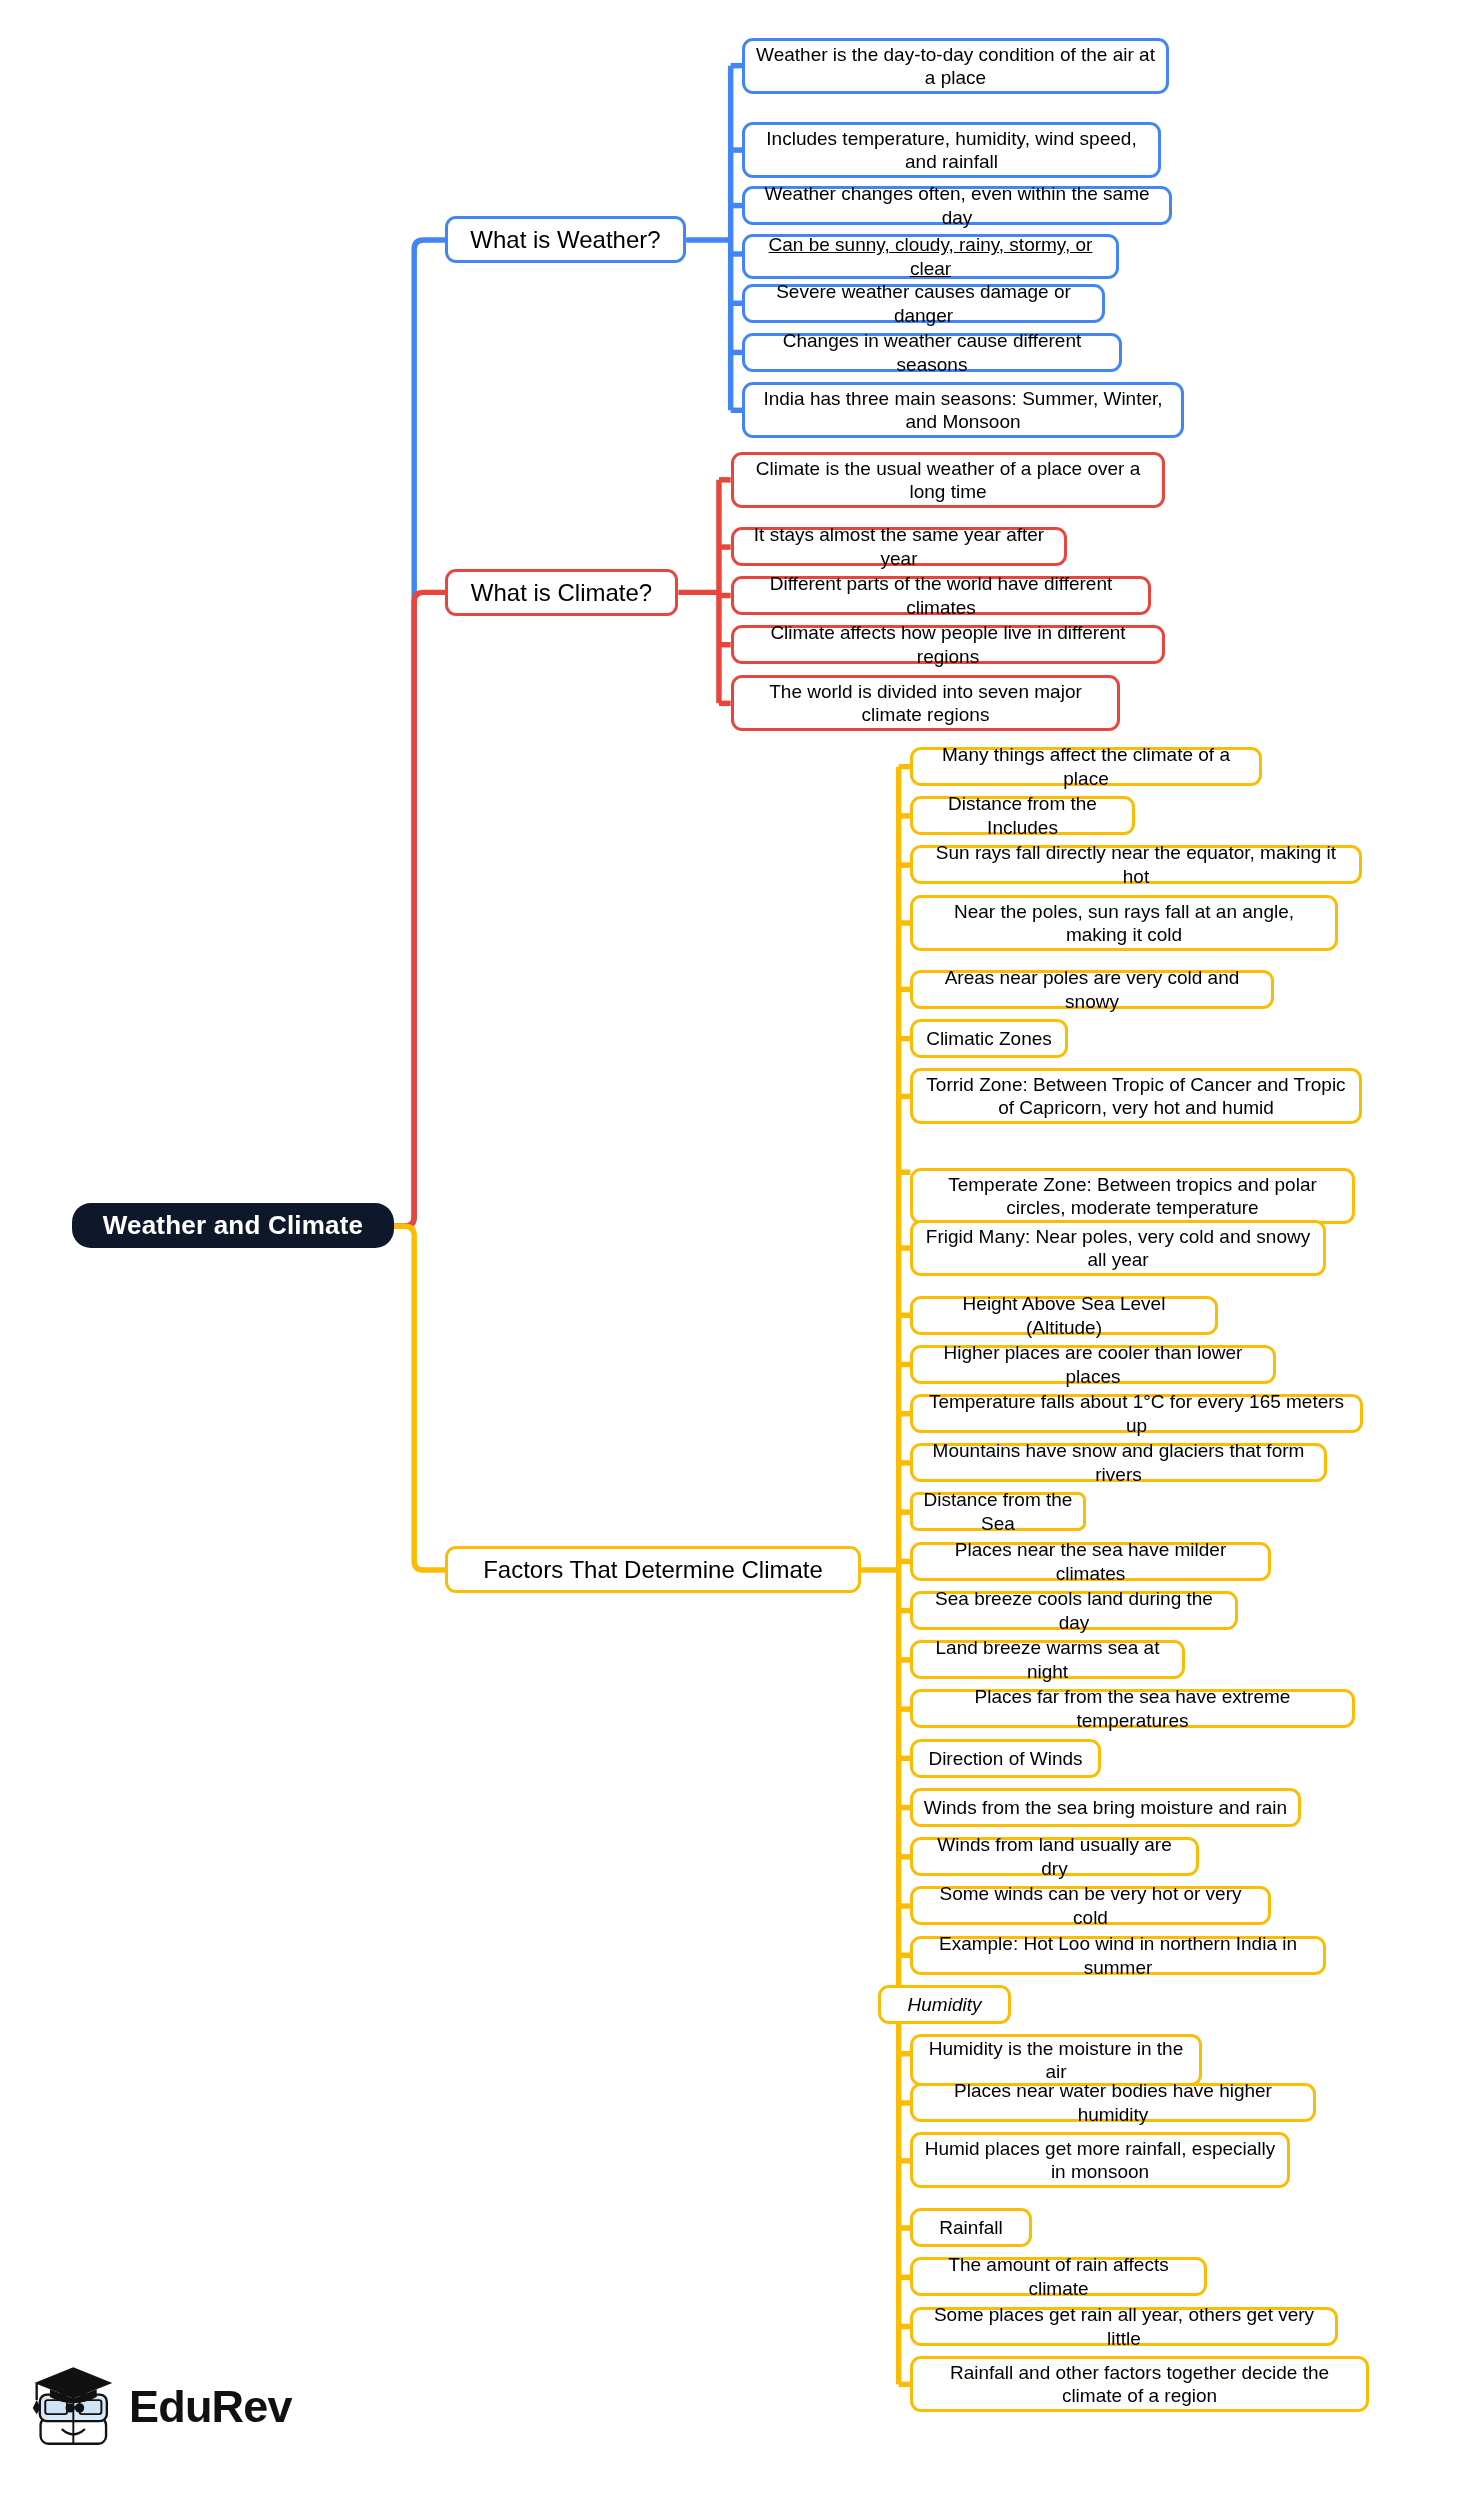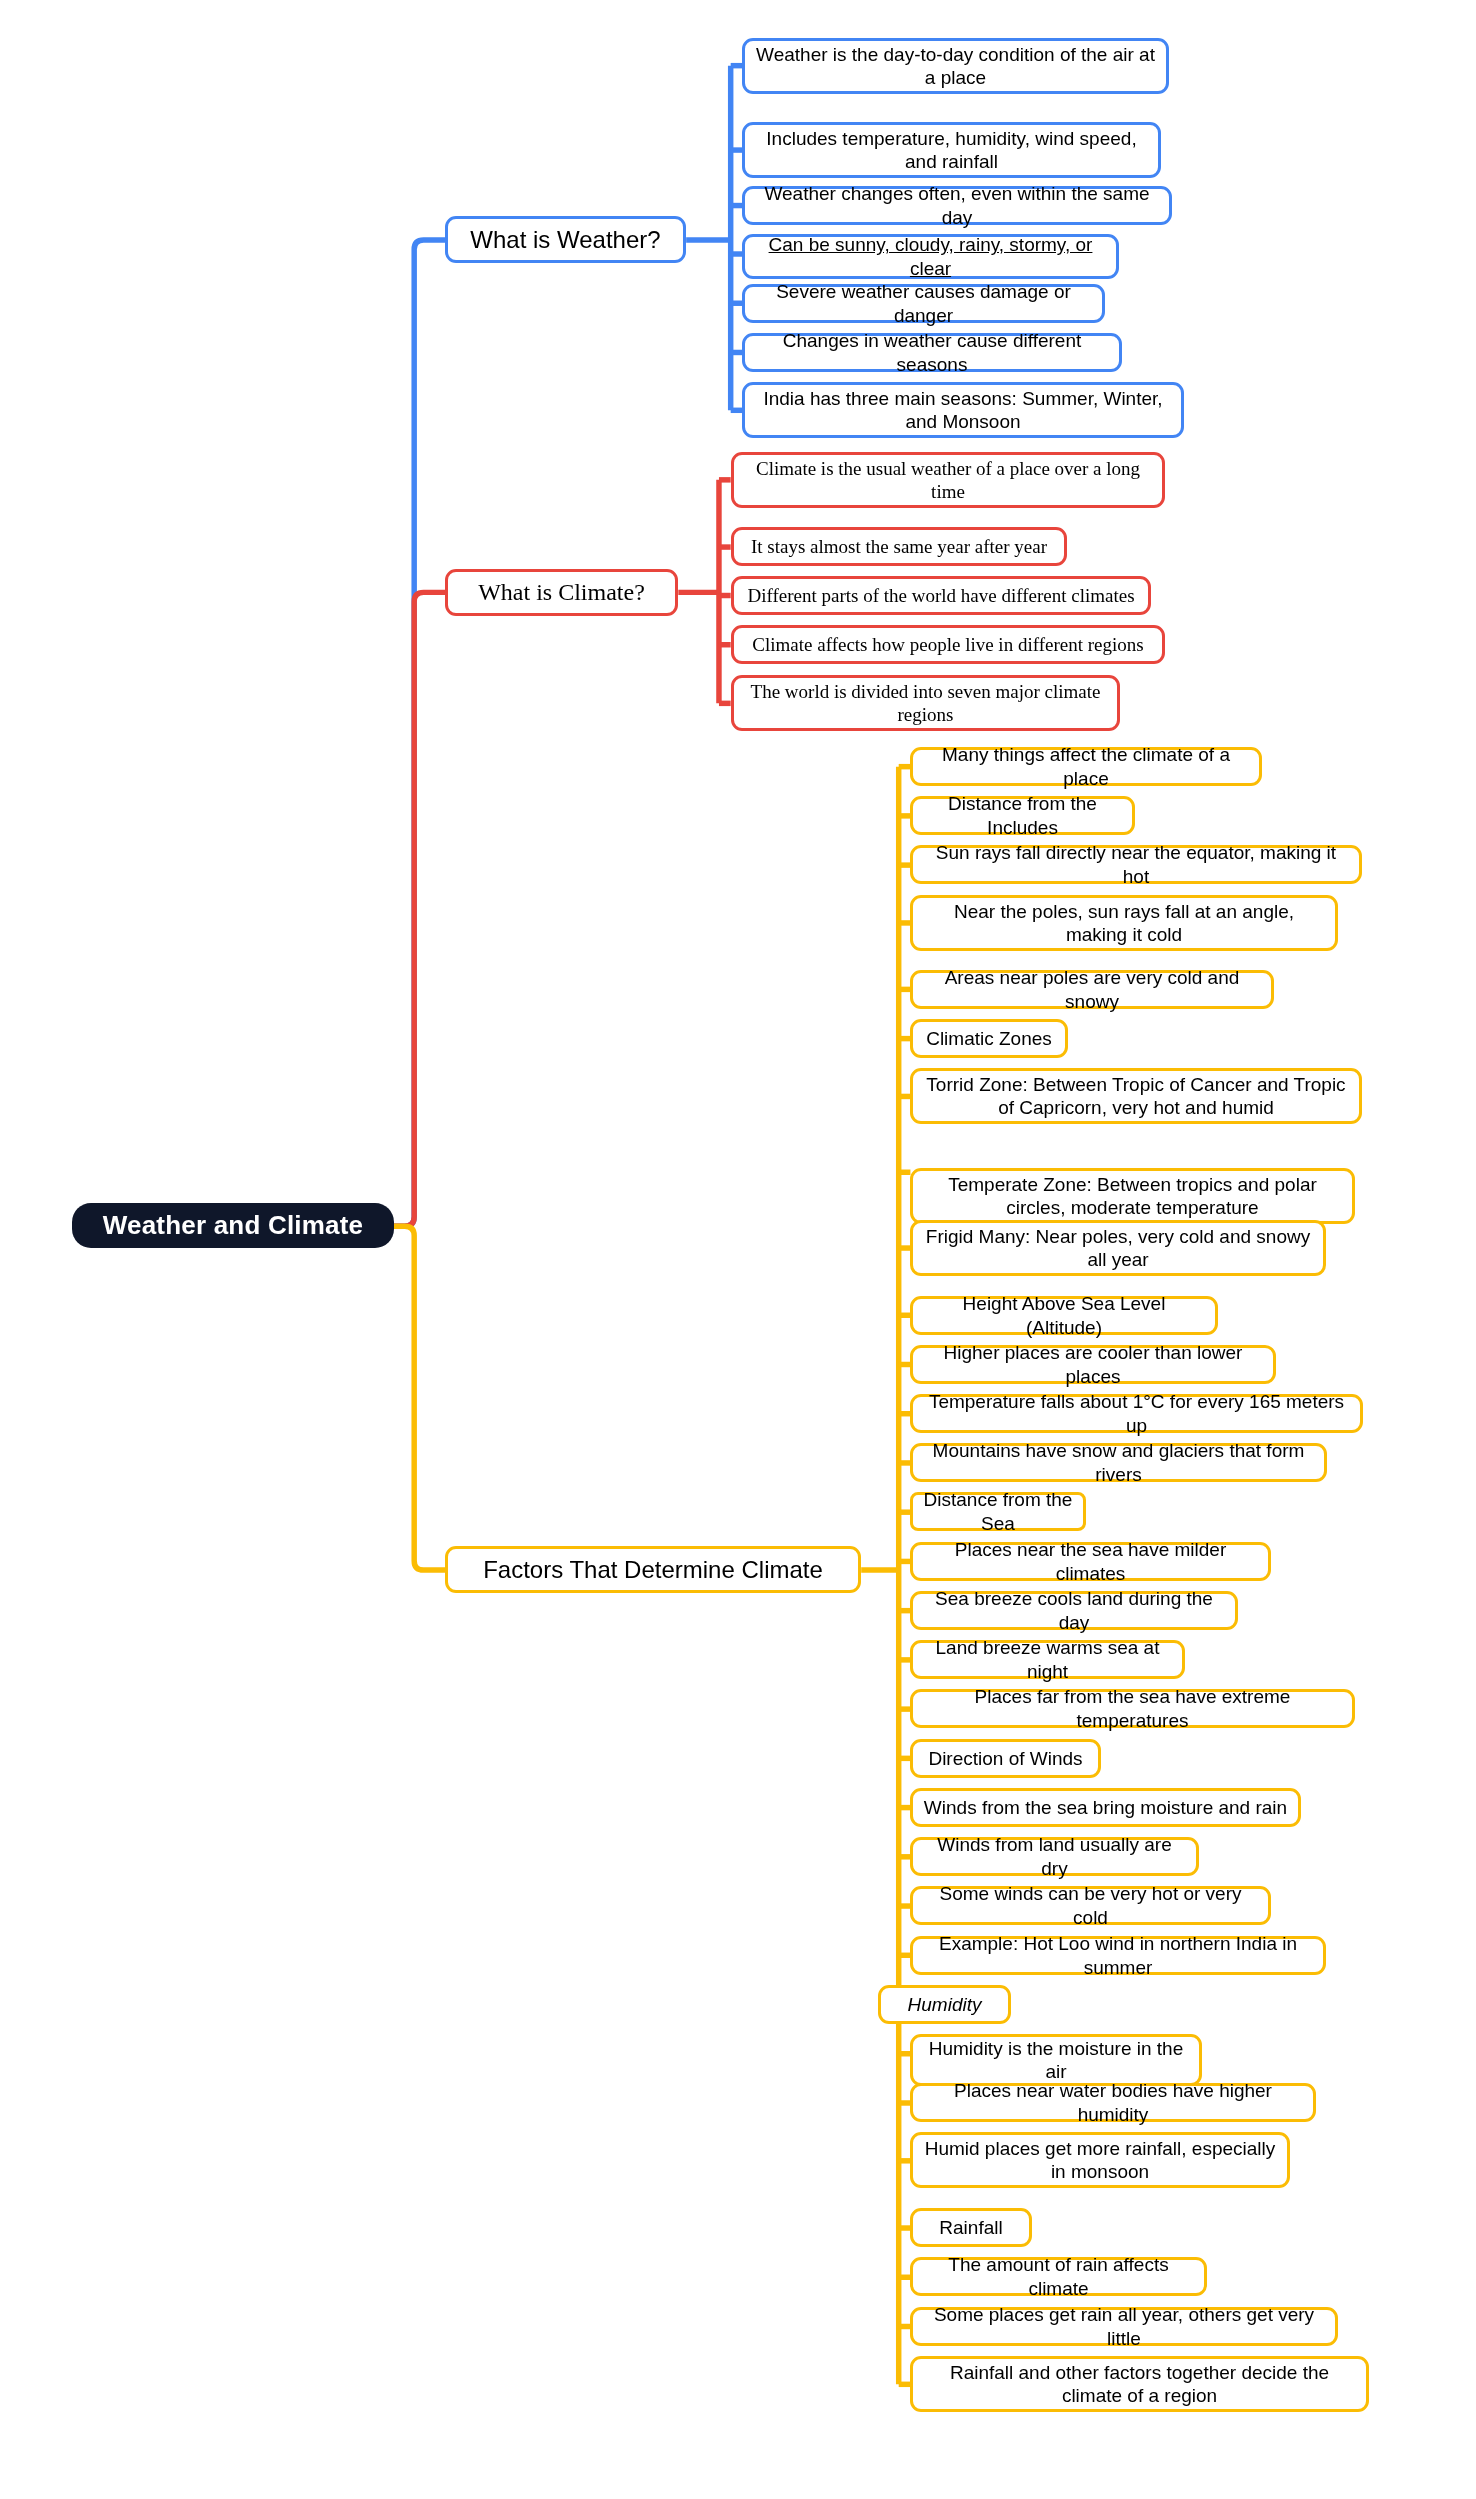--- a/index.html
+++ b/index.html
@@ -18,21 +18,21 @@
     padding:3.1px 9.4px;
   }
   .node.root{
     background:#0f172a; border:none; border-radius:19px; color:#fff;
     font-weight:bold; font-size:26px; letter-spacing:0.2px;
   }
   .node.branch{ font-size:24px; }
   .node.leaf{ font-size:19px; }
 
   .c-blue{ border-color:#4285F4; }
-  .c-red{ border-color:#E8453C;font-family:Liberation Serif, serif; }
+  .c-red{ border-color:#E8453C; }
   .c-yellow{ border-color:#FBBC04; }
 
   
   #logo{ position:absolute; left:31px; top:2358px; width:266px; height:103px; }
   #logo .logo-text{
     position:absolute; left:98px; top:23.4px;
     font-size:45px; font-weight:bold; color:#111;
     font-family:"Liberation Sans", sans-serif; letter-spacing:-0.8px;
   }
   #logo svg{ position:absolute; left:0; top:0; }
@@ -142,15 +142,41 @@
       <div class="node leaf c-yellow" style="left: 878px; top: 1985px; width: 133px; height: 39px; font-style: italic;">Humidity</div>
       <div class="node leaf c-yellow" style="left: 910px; top: 2034px; width: 292px; height: 52px;">Humidity is the moisture in the air</div>
       <div class="node leaf c-yellow" style="left: 910px; top: 2083px; width: 406px; height: 39px;">Places near water bodies have higher humidity</div>
       <div class="node leaf c-yellow" style="left: 910px; top: 2132px; width: 380px; height: 56px;">Humid places get more rainfall, especially in monsoon</div>
       <div class="node leaf c-yellow" style="left: 910px; top: 2208px; width: 122px; height: 39px;">Rainfall</div>
       <div class="node leaf c-yellow" style="left: 910px; top: 2257px; width: 297px; height: 39px;">The amount of rain affects climate</div>
       <div class="node leaf c-yellow" style="left: 910px; top: 2307px; width: 428px; height: 39px;">Some places get rain all year, others get very little</div>
       <div class="node leaf c-yellow" style="left: 910px; top: 2356px; width: 459px; height: 56px;">Rainfall and other factors together decide the climate of a region</div>
     </div>
 
+  <div id="logo">
+    <svg width="94" height="92" viewBox="0 0 120 118">
+
+      <path d="M22 76 h64 a10 10 0 0 1 10 10 v14 a10 10 0 0 1 -10 10 h-64 a10 10 0 0 1 -10 -10 v-14 a10 10 0 0 1 10 -10 z" fill="#ffffff" stroke="#111" stroke-width="3"></path>
+
+      <path d="M20 47 h68 a9 9 0 0 1 9 9 v16 a9 9 0 0 1 -9 9 h-68 a9 9 0 0 1 -9 -9 v-16 a9 9 0 0 1 9 -9 z" fill="#d7e8f7" stroke="#111" stroke-width="3"></path>
+
+      <rect x="18" y="54" width="28" height="18" rx="3" fill="#cfe3f5" stroke="#111" stroke-width="2.5"></rect>
+      <rect x="62" y="54" width="28" height="18" rx="3" fill="#cfe3f5" stroke="#111" stroke-width="2.5"></rect>
+      <line x1="46" y1="63" x2="62" y2="63" stroke="#111" stroke-width="2.5"></line>
+
+      <circle cx="50" cy="64" r="6" fill="#111"></circle>
+      <circle cx="62" cy="64" r="6" fill="#111"></circle>
+
+      <line x1="54" y1="47" x2="54" y2="110" stroke="#111" stroke-width="2.5"></line>
+
+      <path d="M40 92 q14 12 28 0" fill="none" stroke="#111" stroke-width="3" stroke-linecap="round"></path>
+
+      <path d="M54 12 L104 32 L54 52 L4 32 Z" fill="#111"></path>
+      <path d="M24 40 L24 50 q30 16 60 0 L84 40 L54 52 Z" fill="#111"></path>
+
+      <path d="M7 33 L7 54" stroke="#111" stroke-width="3" fill="none"></path>
+      <path d="M7 54 l-5 10 l5 8 l5 -8 z" fill="#111"></path>
+    </svg>
+    <div class="logo-text">EduRev</div>
+  </div>
 
 </div>
 
 
 </body></html>

